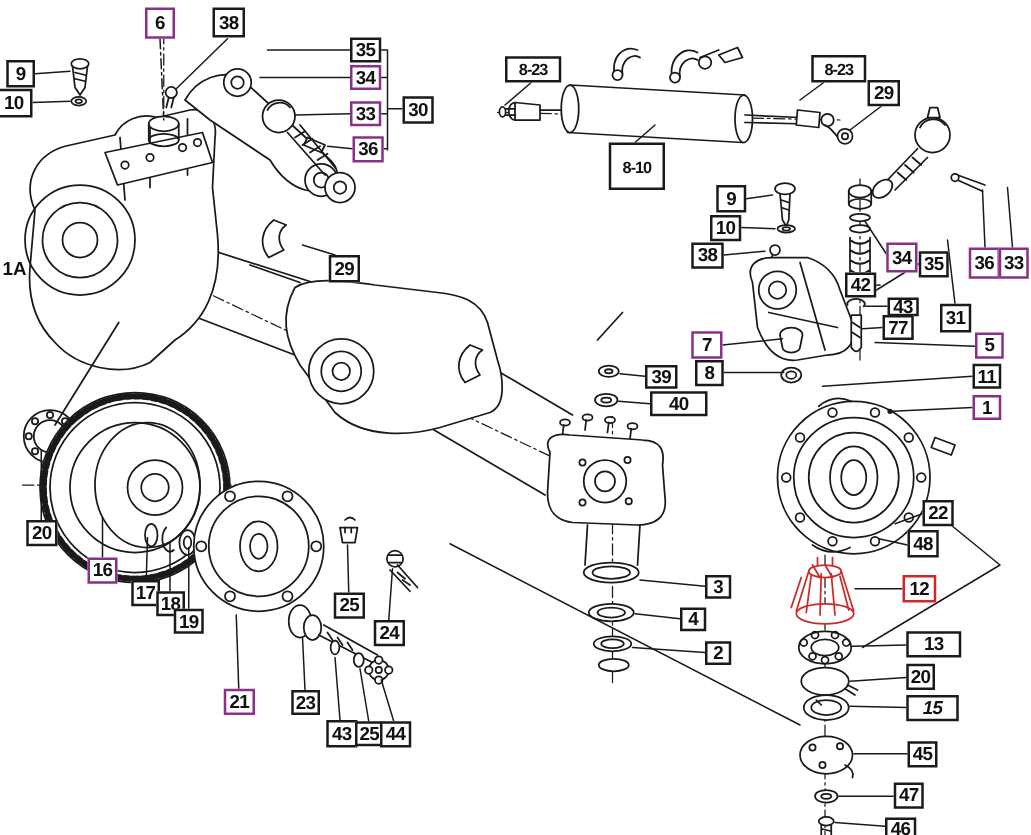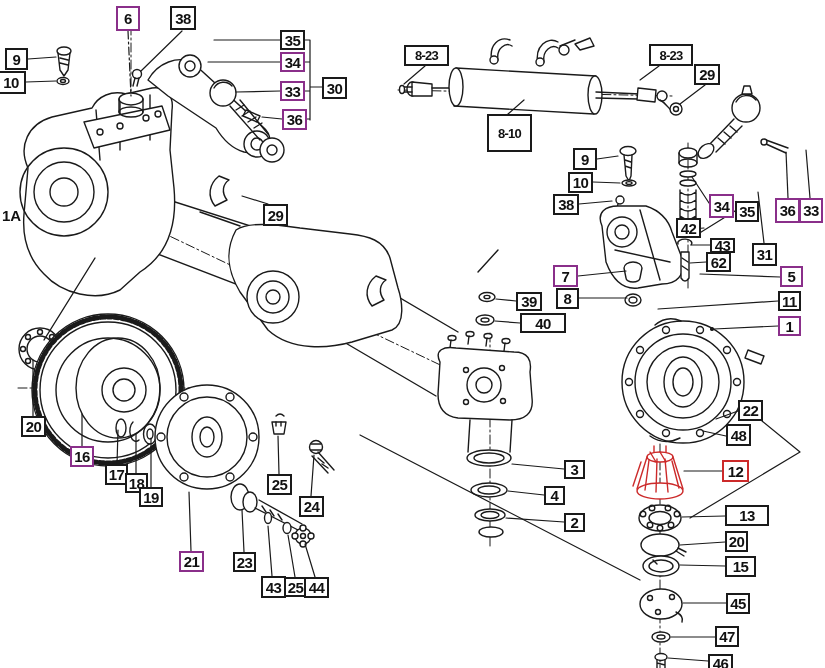--- a/index.html
+++ b/index.html
@@ -375,21 +375,21 @@
       <div class="plabel black" style="left: 263px; top: 204px; width: 25px; height: 22px;">29</div>
       <div class="plabel black" style="left: 573px; top: 148px; width: 24px; height: 22px;">9</div>
       <div class="plabel black" style="left: 568px; top: 172px; width: 25px; height: 21px;">10</div>
       <div class="plabel black" style="left: 553px; top: 194px; width: 26px; height: 21px;">38</div>
       <div class="plabel purple" style="left: 709px; top: 194px; width: 25px; height: 24px;">34</div>
       <div class="plabel black" style="left: 735px; top: 201px; width: 24px; height: 21px;">35</div>
       <div class="plabel purple" style="left: 775px; top: 198px; width: 25px; height: 25px;">36</div>
       <div class="plabel purple" style="left: 799px; top: 198px; width: 24px; height: 25px;">33</div>
       <div class="plabel black" style="left: 676px; top: 218px; width: 25px; height: 20px;">42</div>
       <div class="plabel black" style="left: 710px; top: 238px; width: 25px; height: 15px;">43</div>
-      <div class="plabel black" style="left: 706px; top: 252px; width: 25px; height: 20px;">62</div>
+      <div class="plabel black" style="left: 706px; top: 252px; width: 25px; height: 20px;">77</div>
       <div class="plabel black" style="left: 752px; top: 243px; width: 25px; height: 23px;">31</div>
       <div class="plabel purple" style="left: 553px; top: 265px; width: 25px; height: 22px;">7</div>
       <div class="plabel black" style="left: 556px; top: 288px; width: 23px; height: 21px;">8</div>
       <div class="plabel black" style="left: 516px; top: 292px; width: 26px; height: 19px; text-align: center;">39</div>
       <div class="plabel black" style="left: 520px; top: 313px; width: 46px; height: 20px;">40</div>
       <div class="plabel purple" style="left: 780px; top: 266px; width: 23px; height: 21px;">5</div>
       <div class="plabel black" style="left: 778px; top: 291px; width: 23px; height: 20px;">11</div>
       <div class="plabel purple" style="left: 778px; top: 316px; width: 23px; height: 20px;">1</div>
       <div class="plabel black" style="left: 21px; top: 416px; width: 25px; height: 21px;">20</div>
       <div class="plabel purple" style="left: 70px; top: 446px; width: 24px; height: 21px;">16</div>
@@ -404,20 +404,20 @@
       <div class="plabel black" style="left: 284px; top: 577px; width: 23px; height: 20px;">25</div>
       <div class="plabel black" style="left: 304px; top: 577px; width: 25px; height: 21px;">44</div>
       <div class="plabel black" style="left: 564px; top: 460px; width: 21px; height: 19px;">3</div>
       <div class="plabel black" style="left: 544px; top: 486px; width: 21px; height: 19px;">4</div>
       <div class="plabel black" style="left: 564px; top: 513px; width: 21px; height: 19px;">2</div>
       <div class="plabel black" style="left: 738px; top: 400px; width: 25px; height: 21px;">22</div>
       <div class="plabel black" style="left: 726px; top: 424px; width: 25px; height: 22px;">48</div>
       <div class="plabel red" style="left: 722px; top: 460px; width: 27px; height: 22px;">12</div>
       <div class="plabel black" style="left: 725px; top: 505px; width: 44px; height: 21px;">13</div>
       <div class="plabel black" style="left: 725px; top: 531px; width: 23px; height: 21px;">20</div>
-      <div class="plabel black" style="left: 725px; top: 556px; width: 31px; height: 21px;">15</div>
+      <div class="plabel black" style="left: 725px; top: 556px; width: 42px; height: 21px; font-style: italic;">15</div>
       <div class="plabel black" style="left: 726px; top: 593px; width: 24px; height: 21px;">45</div>
       <div class="plabel black" style="left: 715px; top: 626px; width: 24px; height: 21px;">47</div>
       <div class="plabel black" style="left: 708px; top: 654px; width: 25px; height: 18px;">46</div>
     </div>
 
   <div class="corner-mark">1A</div>
 </div>
 
 </body></html>

